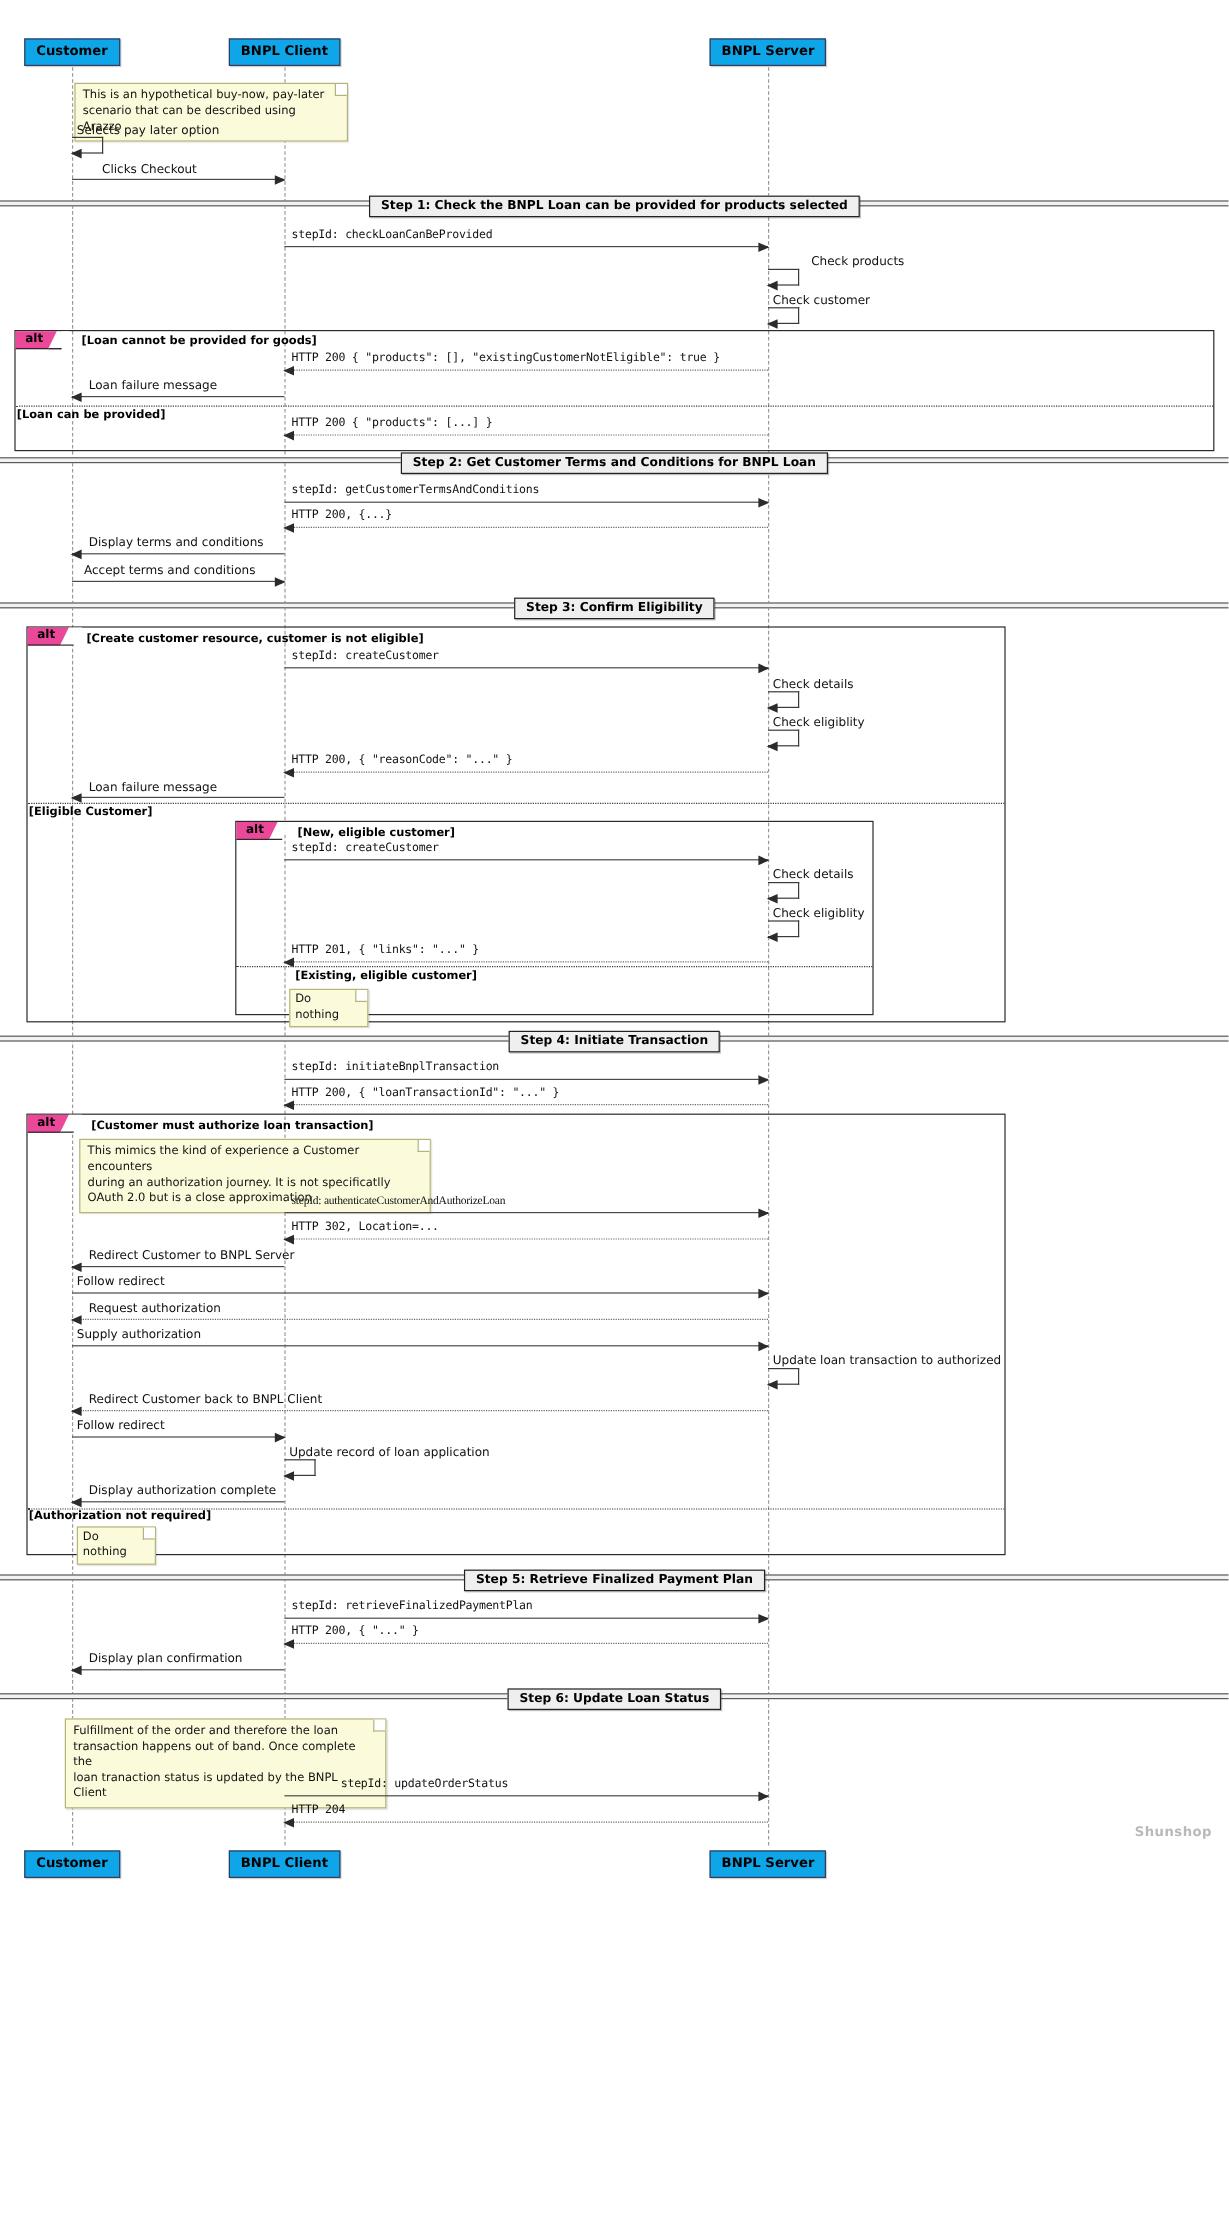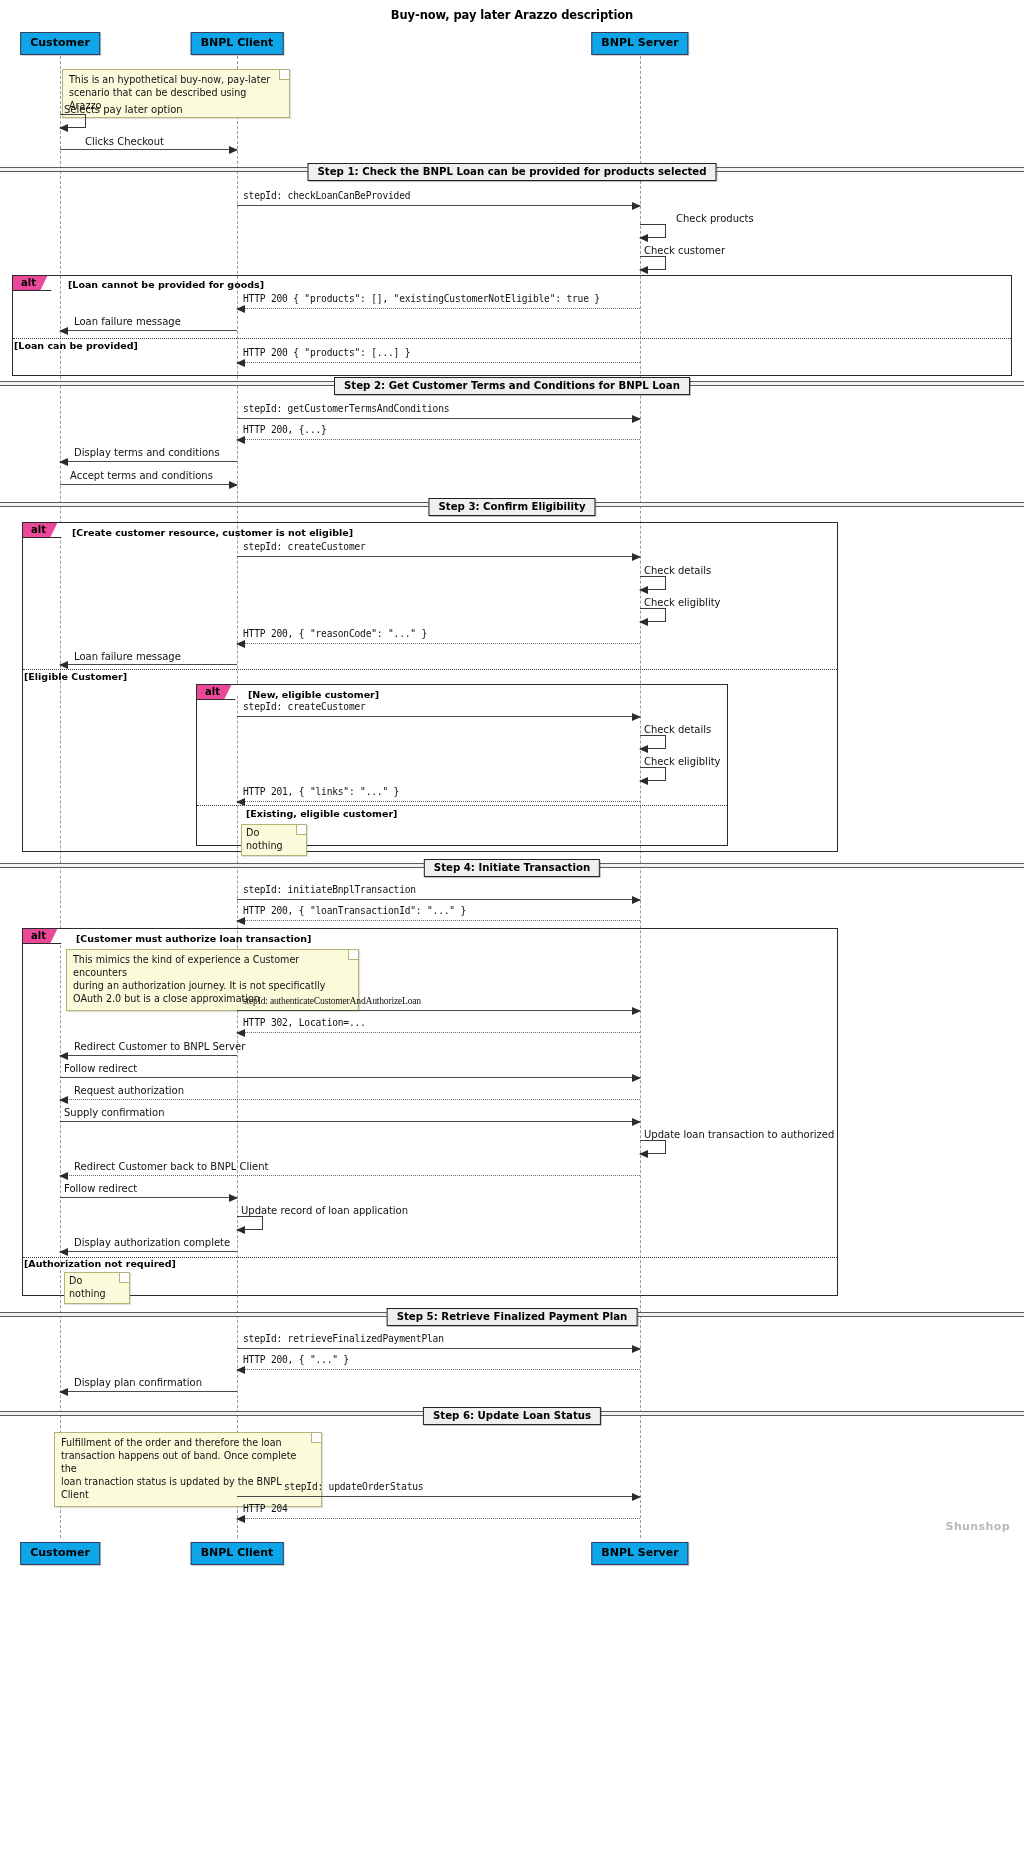--- a/index.html
+++ b/index.html
@@ -222,21 +222,20 @@
     color: #b9b9b9;
     font-weight: bold;
     letter-spacing: 0.4px;
   }
 </style>
 </head>
 <body>
 
 <div id="canvas">
 
-  <div class="diagram-title">Buy-now, pay later Arazzo description</div>
 
   <div class="lifeline" style="left:60px;"></div>
   <div class="lifeline" style="left:237px;"></div>
   <div class="lifeline" style="left:640px;"></div>
 
   <div class="actor-box" style="left:60px; top:32px;">Customer</div>
   <div class="actor-box" style="left:237px; top:32px;">BNPL Client</div>
   <div class="actor-box" style="left:640px; top:32px;">BNPL Server</div>
 
   <div class="note" style="left:62px; top:69px; width:228px;">This is an hypothetical buy-now, pay-later
@@ -421,21 +420,21 @@
   <div class="msg-label" style="left:64px; top:1063px;">Follow redirect</div>
   <div class="msg" style="left:60px; top:1077px; width:580px;">
     <div class="head right"></div>
   </div>
 
   <div class="msg-label" style="left:74px; top:1085px;">Request authorization</div>
   <div class="msg dotted" style="left:60px; top:1099px; width:580px;">
     <div class="head left"></div>
   </div>
 
-  <div class="msg-label" style="left:64px; top:1107px;">Supply confirmation</div>
+  <div class="msg-label" style="left:64px; top:1107px;">Supply authorization</div>
   <div class="msg" style="left:60px; top:1121px; width:580px;">
     <div class="head right"></div>
   </div>
 
   <div class="msg-label" style="left:644px; top:1129px;">Update loan transaction to authorized</div>
   <div class="self-msg" style="left:640px; top:1140px;">
     <div class="head"></div>
   </div>
 
   <div class="msg-label" style="left:74px; top:1161px;">Redirect Customer back to BNPL Client</div>

